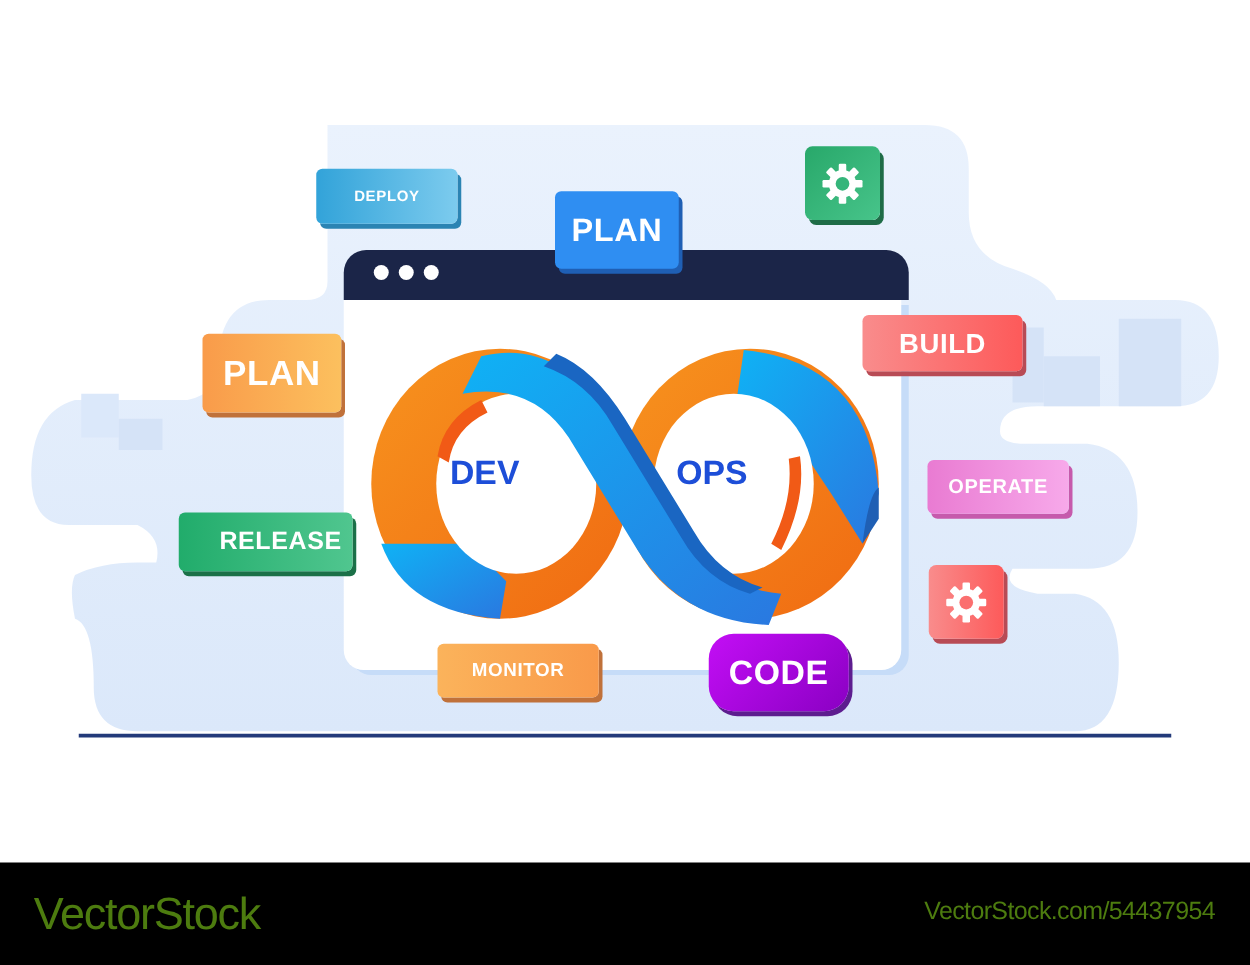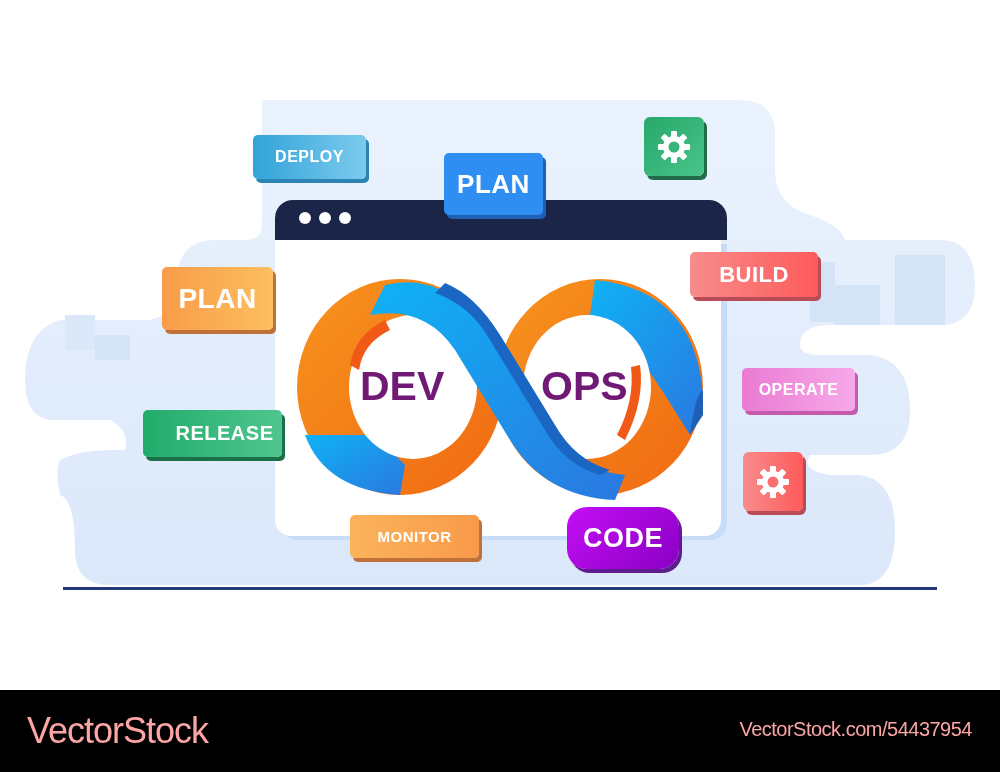--- a/index.html
+++ b/index.html
@@ -21,21 +21,21 @@
     position: absolute; left: 0; top: 40px; width: 446px; height: 296px;
     background: #ffffff; border-radius: 0 0 16px 16px;
     box-shadow: 6px 4px 0 #c6dcf8;
   }
 
   .tag {
     position: absolute; color: #ffffff; font-family: "Liberation Sans", sans-serif;
     font-weight: bold; display: flex; align-items: center; justify-content: center;
     border-radius: 5px; letter-spacing: 0.5px; cursor: pointer;
   }
-  .tag-deploy { left: 253px; top: 135px; width: 113px; height: 44px; font-size: 16px;
+  .tag-deploy { left: 253px; top: 135px; width: 113px; height: 44px; font-size: 12px;
     background: linear-gradient(90deg,#32a3d9,#7ccbee); box-shadow: 3px 4px 0 #2b84b3; }
   .tag-plan { left: 444px; top: 153px; width: 99px; height: 62px; font-size: 26px;
     background: #2f8ef2; box-shadow: 3px 4px 0 #1f5fb4; }
   .tag-test { left: 162px; top: 267px; width: 111px; height: 63px; font-size: 28px;
     background: linear-gradient(90deg,#f99b4a,#fcc05e); box-shadow: 3px 4px 0 #c0713a; }
   .tag-release { left: 143px; top: 410px; width: 139px; height: 47px; font-size: 20px;
     background: linear-gradient(90deg,#21ac6b,#50c68f); box-shadow: 3px 4px 0 #1b7048; padding-left: 24px; }
   .tag-build { left: 690px; top: 252px; width: 128px; height: 45px; font-size: 22px;
     background: linear-gradient(90deg,#f98c8c,#fd5a5a); box-shadow: 3px 4px 0 #b84b55; }
   .tag-operate { left: 742px; top: 368px; width: 113px; height: 43px; font-size: 16px;
@@ -48,30 +48,30 @@
     position: absolute; width: 60px; height: 59px; border-radius: 6px;
     display: flex; align-items: center; justify-content: center; cursor: pointer;
   }
   .gear-green { left: 644px; top: 117px; background: linear-gradient(135deg,#28a86a,#47c48a); box-shadow: 3px 4px 0 #1f6c47; }
   .gear-red { left: 743px; top: 452px; background: linear-gradient(90deg,#f98c8c,#fd5a5a); box-shadow: 3px 4px 0 #b84b55; }
 
   .infinity { position: absolute; left: 295px; top: 275px; }
 
   .logo-text {
     position: absolute; font-family: "Liberation Sans", sans-serif; font-weight: bold;
-    color: #701a75; font-size: 41px;
+    color: #1d4ed8; font-size: 27px;
   }
   .dev-text { left: 360px; top: 363px; }
   .ops-text { left: 541px; top: 363px; }
 
   .ground { position: absolute; left: 63px; top: 587px; width: 874px; height: 3px; background: #233a7a; }
 
   .footer {
     position: absolute; left: 0; top: 690px; width: 1000px; height: 82px; background: #000000;
-    color: #fca5a5; font-family: "Liberation Sans", sans-serif;
+    color: #4d7c0f; font-family: "Liberation Sans", sans-serif;
   }
   .footer-brand { position: absolute; left: 27px; top: 20px; font-size: 36px; letter-spacing: -1px; }
   .footer-id { position: absolute; right: 28px; top: 28px; font-size: 20px; letter-spacing: -0.5px; }
 </style>
 </head>
 <body>
 
 <div class="scene">
   <svg class="bg-svg" width="1000" height="690">
     <defs>

